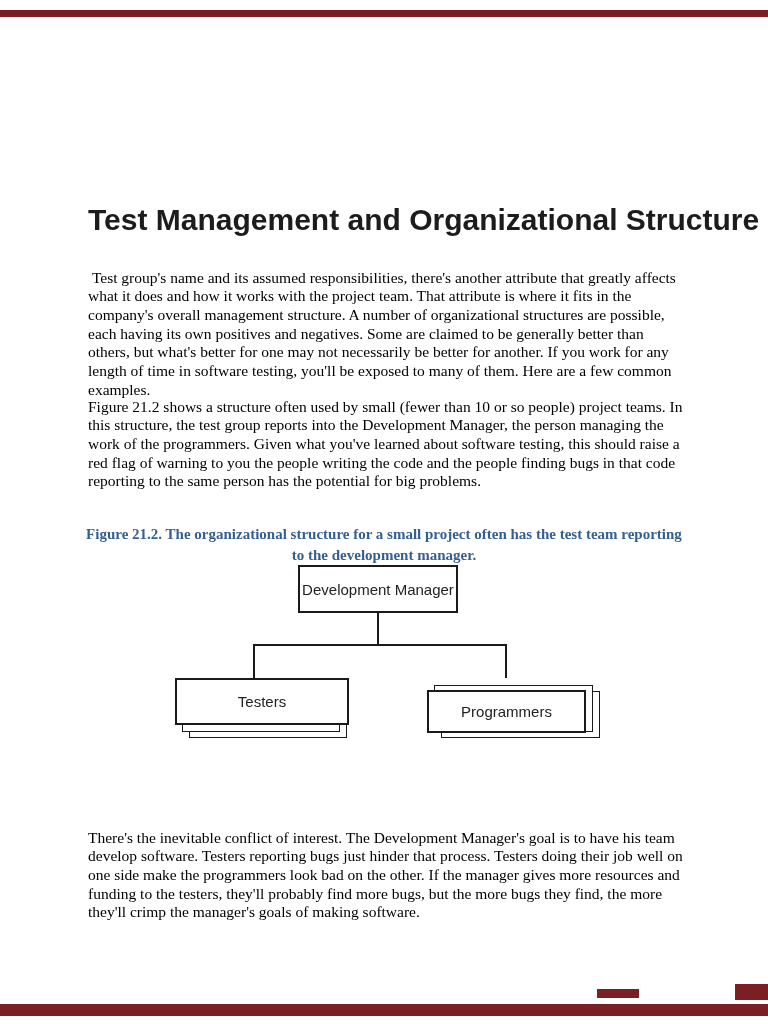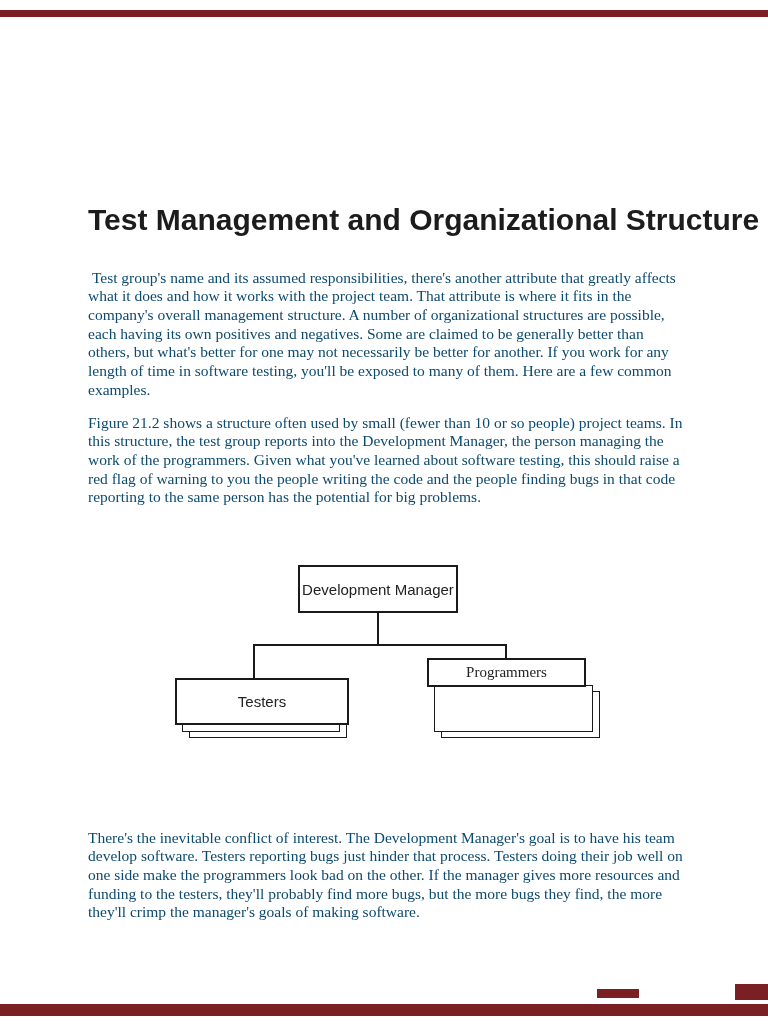--- a/index.html
+++ b/index.html
@@ -23,45 +23,45 @@
   
   .doc-title {
     position: absolute; left: 88px; top: 183px;
     font-family: "Liberation Sans", sans-serif;
     font-weight: bold; font-size: 30px; color: #1c1c1c;
     white-space: nowrap;
   }
   .para {
     position: absolute; left: 88px; width: 600px;
     font-size: 15.5px; line-height: 18.7px;
-    color: #0c4a6e;
+    color: #000000;
     white-space: pre-wrap;
   }
   #para1 { top: 253px; }
-  #para2 { top: 398px; }
+  #para2 { top: 382px; }
   #para3 { top: 813px; }
 
   .fig-caption {
     position: absolute; top: 524px; left: 50%; transform: translateX(-50%);
     width: 604px; text-align: center;
     font-weight: bold; font-size: 15px; line-height: 21px;
     color: #365f91;
   }
 
   
   .node {
     position: absolute; background: #ffffff;
     border: 2px solid #1a1a1a; box-sizing: border-box;
     display: flex; align-items: center; justify-content: center;
     font-family: "Liberation Sans", sans-serif;
     font-size: 15px; color: #222222; text-align: right;
   }
   .node-dm          { left: 298px; top: 565px; width: 160px; height: 48px; }
   .node-testers     { left: 175px; top: 678px; width: 174px; height: 47px; }
-  .node-programmers { left: 427px; top: 658px; width: 159px; height: 29px; font-family: Liberation Serif, serif; }
+  .node-programmers { left: 427px; top: 690px; width: 159px; height: 43px; }
   .stack-layer {
     position: absolute; background: #ffffff;
     border: 1.5px solid #1a1a1a; box-sizing: border-box;
   }
   .t-b1 { left: 182px; top: 685px; width: 158px; height: 47px; }
   .t-b2 { left: 189px; top: 691px; width: 158px; height: 47px; }
   .p-b1 { left: 434px; top: 685px; width: 159px; height: 47px; }
   .p-b2 { left: 441px; top: 691px; width: 159px; height: 47px; }
   .line { position: absolute; background: #1a1a1a; }
   .l-v1 { left: 377px; top: 612px; width: 2px; height: 34px; }
@@ -75,20 +75,21 @@
 <div class="page">
 
   <div class="bar bar-top"></div>
 
   <h1 class="doc-title">Test Management and Organizational Structure</h1>
 
   <p id="para1" class="para"> Test group's name and its assumed responsibilities, there's another attribute that greatly affects what it does and how it works with the project team. That attribute is where it fits in the company's overall management structure. A number of organizational structures are possible, each having its own positives and negatives. Some are claimed to be generally better than others, but what's better for one may not necessarily be better for another. If you work for any length of time in software testing, you'll be exposed to many of them. Here are a few common examples.</p>
   <p id="para2" class="para">Figure 21.2 shows a structure often used by small (fewer than 10 or so people) project teams. In this structure, the test group reports into the Development Manager, the person managing the work of the programmers. Given what you've learned about software testing, this should raise a red flag of warning to you the people writing the code and the people finding bugs in that code reporting to the same person has the potential for big problems.</p>
   <p id="para3" class="para">There's the inevitable conflict of interest. The Development Manager's goal is to have his team develop software. Testers reporting bugs just hinder that process. Testers doing their job well on one side make the programmers look bad on the other. If the manager gives more resources and funding to the testers, they'll probably find more bugs, but the more bugs they find, the more they'll crimp the manager's goals of making software.</p>
 
+  <div class="fig-caption">Figure 21.2. The organizational structure for a small project often has the test team reporting to the development manager.</div>
 
   <div>
     <div class="line l-v1"></div>
     <div class="line l-h"></div>
     <div class="line l-v2"></div>
     <div class="line l-v3"></div>
 
     <div class="node node-dm">
       <span>Development Manager</span>
     </div>

